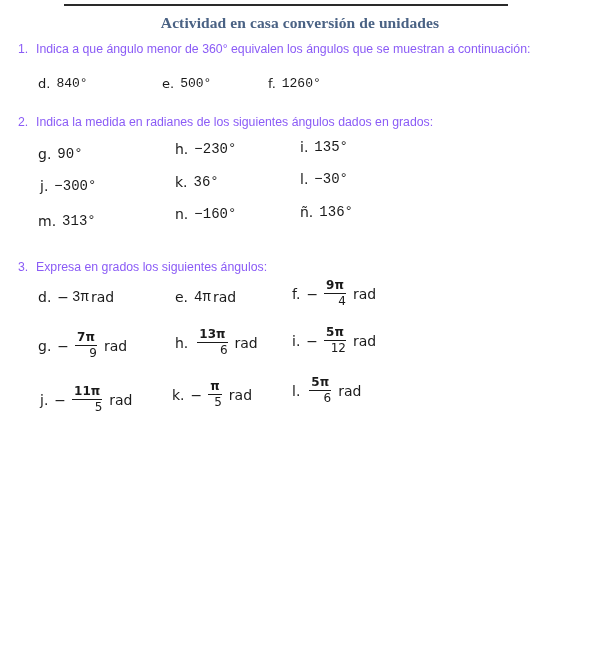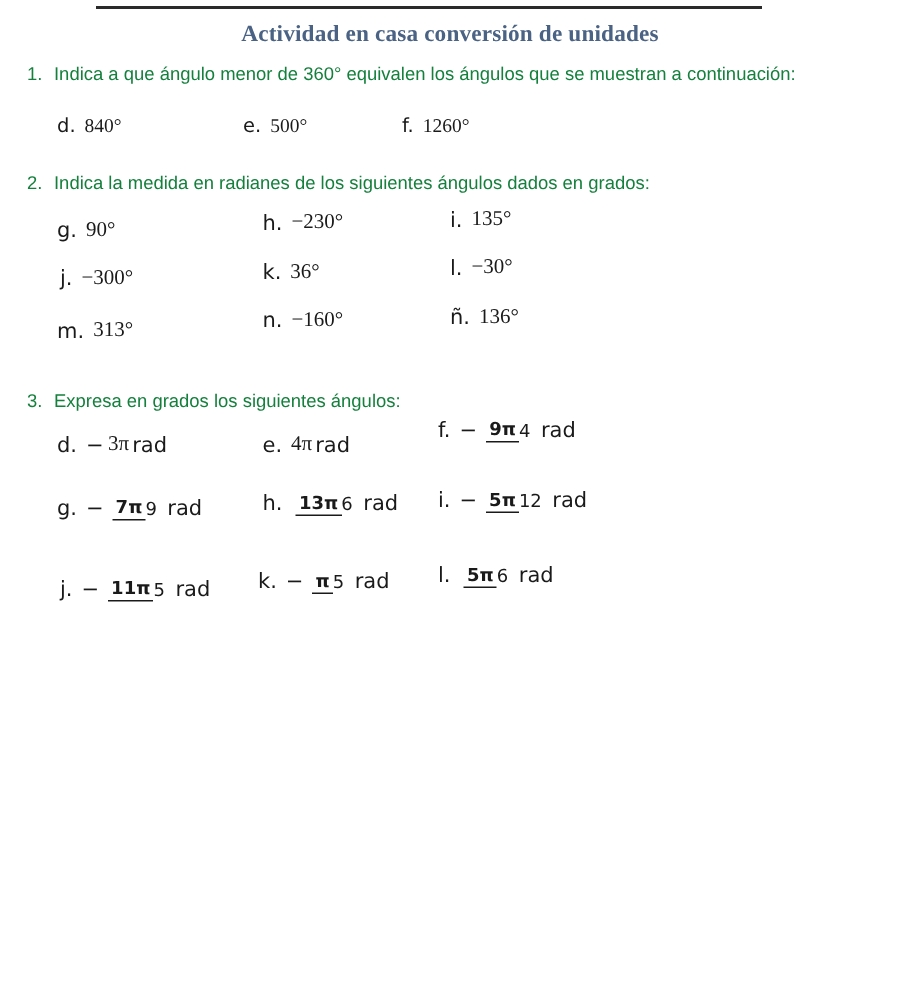--- a/index.html
+++ b/index.html
@@ -1,26 +1,26 @@
 <!DOCTYPE html>
 <html><head>
   <meta charset="utf-8">
   <style>
     html, body { margin: 0; padding: 0; background: #ffffff; }
     body { width: 600px; height: 663px; position: relative; overflow: hidden; color: #1a1a1a; }
     .rule { position: absolute; left: 64px; top: 4px; width: 444px; height: 2px; background: #2a2a2a; }
     .title { position: absolute; left: 0; top: 14px; width: 600px; text-align: center;
       font-family: "Liberation Serif", serif; font-weight: bold; font-size: 15.5px; color: #4a6284; letter-spacing: 0.1px; }
-    .q { position: absolute; left: 18px; font-family: "Liberation Sans", sans-serif; font-size: 12.3px; color: #15803d; }
+    .q { position: absolute; left: 18px; font-family: "Liberation Sans", sans-serif; font-size: 12.3px; color: #8b5cf6; }
     .q .num { display: inline-block; width: 18px; }
     .item { position: absolute; font-family: "DejaVu Sans", sans-serif; font-size: 14px; color: #1a1a1a; white-space: nowrap; display: flex; align-items: center; }
     .item .lbl { margin-right: 6px; font-family: "DejaVu Sans", sans-serif; }
-    .item .val { font-family: Liberation Serif, serif; }
+    .item .val { font-family: Liberation Mono, monospace; }
     .item.small { font-size: 13px; }
-    .frac { display: inline-flex; align-items: flex-start; margin: 0 5px 0 3px; font-size: 12px; line-height: 13px; }
+    .frac { display: inline-flex; flex-direction: column; align-items: flex-end; margin: 0 5px 0 3px; font-size: 12px; line-height: 13px; }
     .frac .n { border-bottom: 1px solid #1a1a1a; padding: 0 2px 1px 2px; font-weight: bold; }
     .frac .d { padding-top: 1px; }
     .neg { margin-right: 3px; }
     .rad { margin-left: 2px; }
   </style>
 </head>
 <body>
 
 <div class="rule"></div>
 <div class="title">Actividad en casa conversión de unidades</div>

